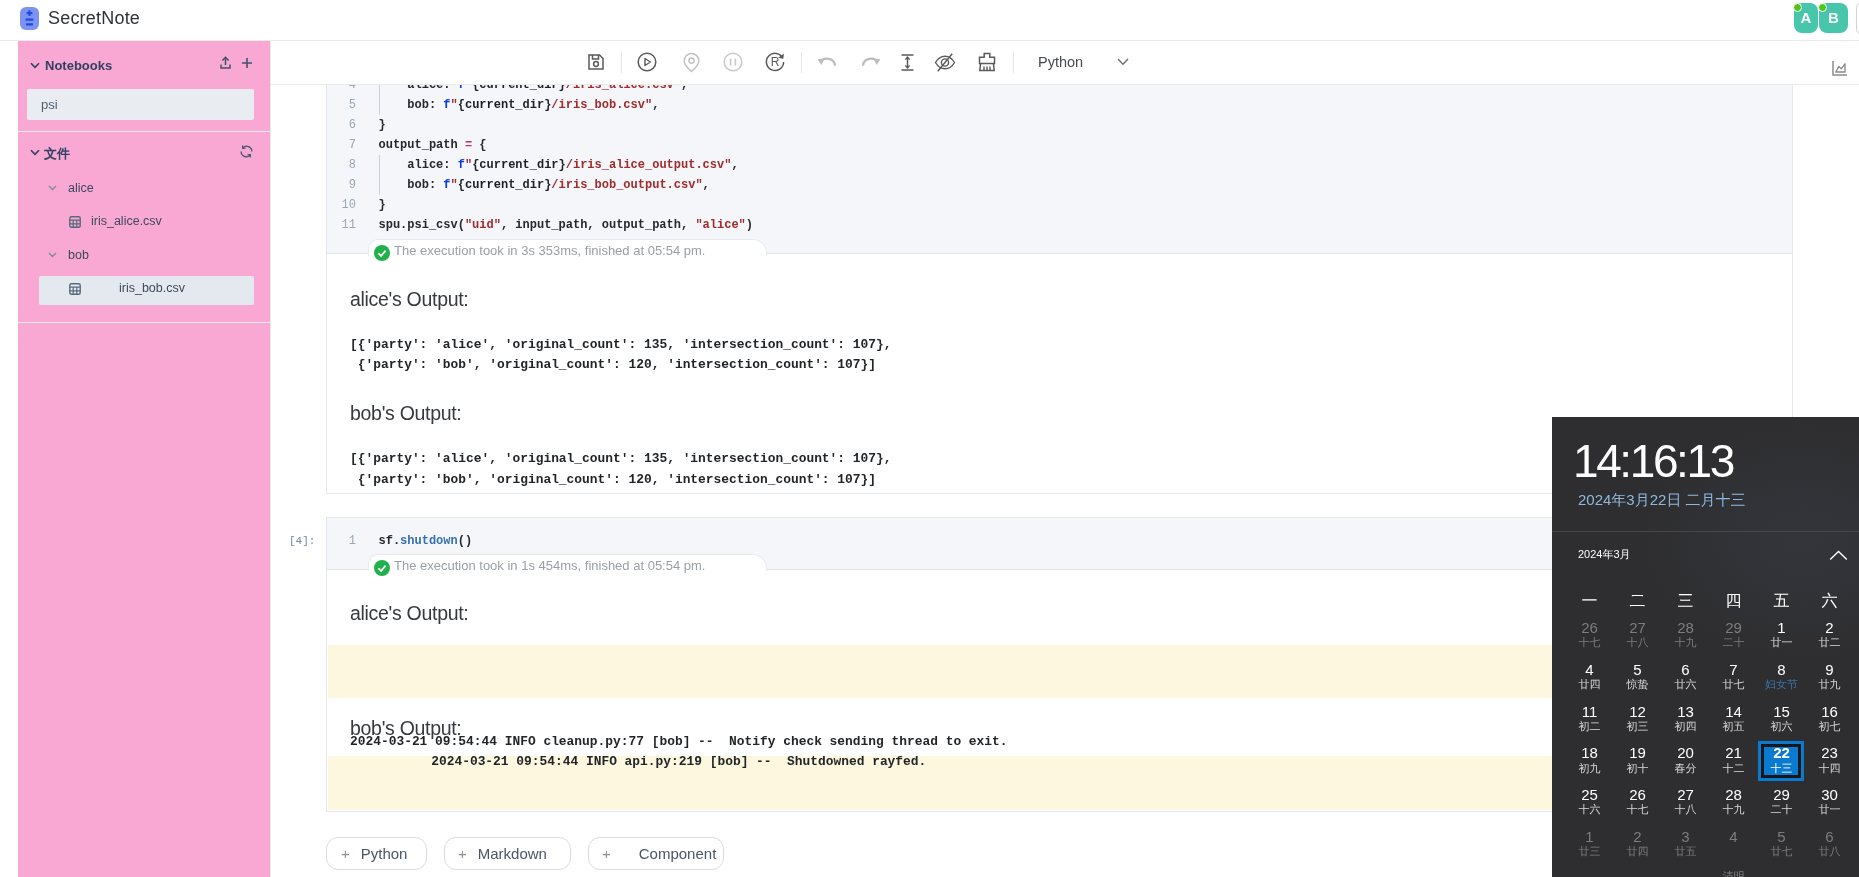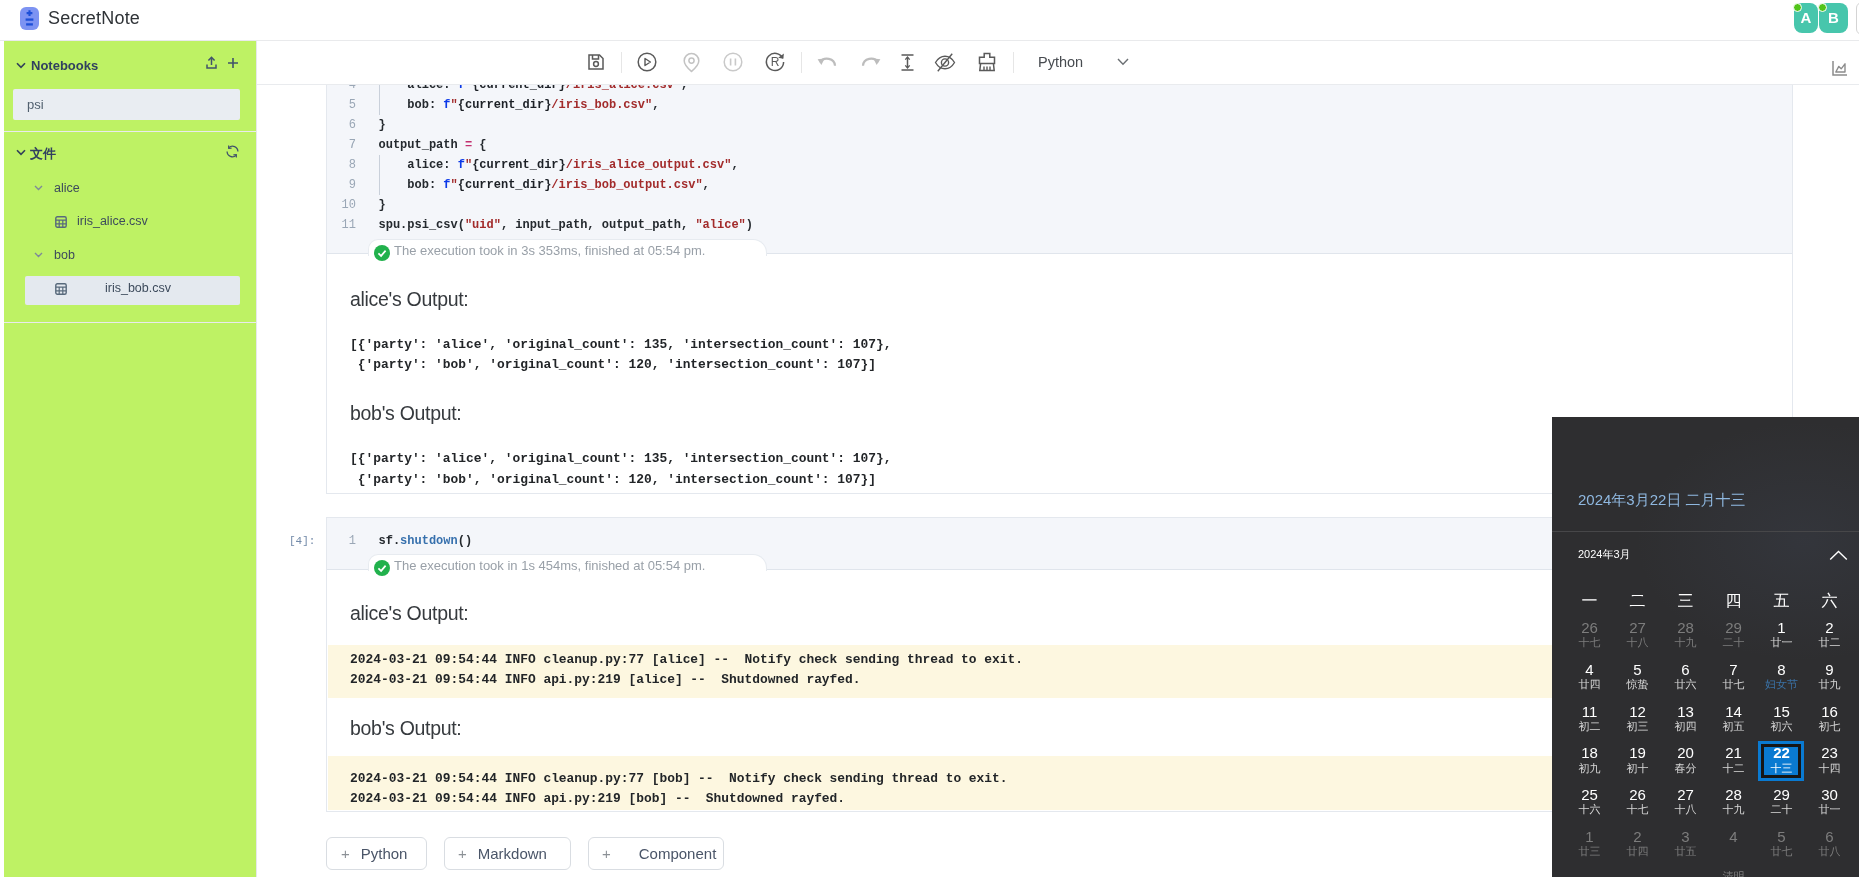--- a/index.html
+++ b/index.html
@@ -9,21 +9,21 @@
   .mono{font-family:"Liberation Mono",monospace;}
 
   
   #header{position:absolute;left:0;top:0;width:1859px;height:40px;background:#fff;border-bottom:1px solid #e9eaec;z-index:30;}
   #logo{position:absolute;left:20px;top:7px;width:19px;height:23px;border-radius:6px;background:#7d93f2;}
   #appname{position:absolute;left:48px;top:8px;font-size:18px;font-weight:500;color:#2f3337;letter-spacing:0.2px;}
   .avatar{position:absolute;top:3px;height:30px;border-radius:8px;background:#47c6ac;color:#fff;font-size:15px;font-weight:bold;text-align:center;line-height:30px;}
   .avatar .dot{position:absolute;left:-1px;top:0px;width:7px;height:7px;border-radius:50%;background:#52c41a;border:1px solid #fff;}
 
   
-  #sidebar{position:absolute;left:4px;top:41px;width:252px;height:836px;background:#bef264;border-right:1px solid #e6e8eb;z-index:20;}
+  #sidebar{position:absolute;left:18px;top:41px;width:252px;height:836px;background:#f9a8d4;border-right:1px solid #e6e8eb;z-index:20;}
   .side-sec-title{font-weight:bold;font-size:13px;color:#31415f;}
   .psirow{position:absolute;left:9px;top:48px;width:227px;height:31px;background:#e9edf2;border-radius:2px;color:#51606f;font-size:13px;line-height:31px;padding-left:14px;box-sizing:border-box;}
   .treerow{position:absolute;font-size:12.5px;color:#3d4b5c;}
   .selrow{position:absolute;left:21px;top:235px;width:215px;height:29px;background:#e4e9ef;border-radius:2px;}
 
   
   #toolbar{position:absolute;left:253px;top:41px;width:1606px;height:43px;background:#fff;border-bottom:1px solid #e9ebee;z-index:10;}
   .tsep{position:absolute;top:11px;width:1px;height:21px;background:#e6e6e6;}
   #pylabel{position:absolute;left:785px;top:12.5px;font-size:14.5px;color:#474b50;}
 
@@ -42,21 +42,21 @@
 
   
   .kf{color:#0a38e8;}
   .st{color:#a22b2b;}
   .br{color:#1c2026;}
   .eq{color:#c22f6e;}
   .id{color:#24292e;}
   .fn{color:#3670ad;}
 
   
-  .addbtn{position:absolute;top:837px;height:33px;box-sizing:border-box;border:1px solid #d9dde2;border-radius:6px;background:#fff;font-size:15px;color:#4a5568;line-height:31px;text-align:left;}
+  .addbtn{position:absolute;top:837px;height:33px;box-sizing:border-box;border:1px solid #d9dde2;border-radius:12px;background:#fff;font-size:15px;color:#4a5568;line-height:31px;text-align:left;}
   .addbtn .plus{color:#8c9196;}
 
   
   #flyout{position:absolute;left:1552px;top:417px;width:307px;height:460px;background:radial-gradient(ellipse 280px 200px at 82% 27%, rgba(88,104,138,0.13), rgba(88,104,138,0) 60%),#2e2e30;z-index:40;color:#fff;}
   #bigtime{position:absolute;left:1573px;top:434px;font-size:46px;font-weight:300;letter-spacing:-2.4px;color:#fff;z-index:41;}
   #dateline{position:absolute;left:1578px;top:491px;font-size:15px;color:#8fb8e0;z-index:41;}
   #caldivider{position:absolute;left:1552px;top:531px;width:307px;height:1px;background:#474749;z-index:41;}
   #monthlabel{position:absolute;left:1578px;top:547px;font-size:11px;color:#fff;z-index:41;}
   .wd{position:absolute;top:591px;width:48px;text-align:center;font-size:16px;color:#fff;z-index:41;}
   .dnum{position:absolute;width:48px;text-align:center;font-size:15px;color:#fff;z-index:41;height:18px;line-height:18px;}
@@ -123,24 +123,22 @@
     <div class="codeline" style="left:378.5px;top:531px;"><span class="id">sf</span>.<span class="fn">shutdown</span>()</div>
 
     <div class="notice" style="left:374px;top:559.5px;">
       <div class="ck"><svg width="16" height="16" viewBox="0 0 16 16">
             <polyline points="4.4,8.3 7.1,10.9 11.6,5.6" fill="none" stroke="#fff" stroke-width="1.7"></polyline>
           </svg></div>
       <div class="txt">The execution took in 1s 454ms, finished at 05:54 pm.</div>
     </div>
 
     <div class="outhead" style="left:350px;top:601px;">alice's Output:</div>
-    <div class="outmono" style="left:350px;top:650px;">2024-03-21 09:54:44 INFO cleanup.py:77 [alice] --  Notify check sending thread to exit.
-2024-03-21 09:54:44 INFO api.py:219 [alice] --  Shutdowned rayfed.</div>
     <div class="outhead" style="left:350px;top:716px;">bob's Output:</div>
-    <div class="outmono" style="left:350px;top:769px;">2024-03-21 09:54:44 INFO cleanup.py:77 [bob] --  Notify check sending thread to exit.
+    <div class="outmono" style="left:350px;top:732px;text-align:center;">2024-03-21 09:54:44 INFO cleanup.py:77 [bob] --  Notify check sending thread to exit.
 2024-03-21 09:54:44 INFO api.py:219 [bob] --  Shutdowned rayfed.</div>
 
     <div class="addbtn" style="left:326px;width:101px;"><span class="plus" style="margin-left:14px;">+</span><span style="margin-left:11px;">Python</span></div>
     <div class="addbtn" style="left:444px;width:127px;"><span class="plus" style="margin-left:13px;">+</span><span style="margin-left:11px;">Markdown</span></div>
     <div class="addbtn" style="left:588px;width:136px;"><span class="plus" style="margin-left:13px;">+</span><span style="margin-left:28px;">Component</span></div>
   </div>
 
   <div id="toolbar">
 
     <svg class="abs" style="left:334px;top:12px;" width="18" height="18" viewBox="0 0 18 18">
@@ -273,20 +271,21 @@
     <svg class="abs" style="left:51px;top:242px;" width="12" height="12" viewBox="0 0 12 12">
         <rect x="0.8" y="0.8" width="10.4" height="10.4" rx="1.5" fill="none" stroke="#586a7c" stroke-width="1.4"></rect>
         <path d="M0.8 4.2 H11.2 M0.8 7.8 H11.2 M4.2 4.2 V11.2 M7.8 4.2 V11.2" stroke="#586a7c" stroke-width="1.2"></path>
       </svg>
     <div class="treerow" style="left:73px;top:240px;padding-left:28px;">iris_bob.csv</div>
 
     <div class="abs" style="left:0;top:281px;width:252px;height:1px;background:#e9eaee;"></div>
   </div>
 
   <div id="flyout"></div>
+  <div id="bigtime">14:16:13</div>
   <div id="dateline">2024年3月22日 二月十三</div>
   <div id="caldivider"></div>
   <div id="monthlabel">2024年3月</div>
   <svg class="abs" style="left:1829px;top:550px;z-index:41;" width="19" height="11" viewBox="0 0 19 11">
       <polyline points="1.2,9.5 9.5,1.5 17.8,9.5" fill="none" stroke="#fff" stroke-width="1.4"></polyline>
     </svg>
   <div class="wd" style="left:1565.5px;">一</div>
   <div class="wd" style="left:1613.5px;">二</div>
   <div class="wd" style="left:1661.5px;">三</div>
   <div class="wd" style="left:1709.5px;">四</div>

